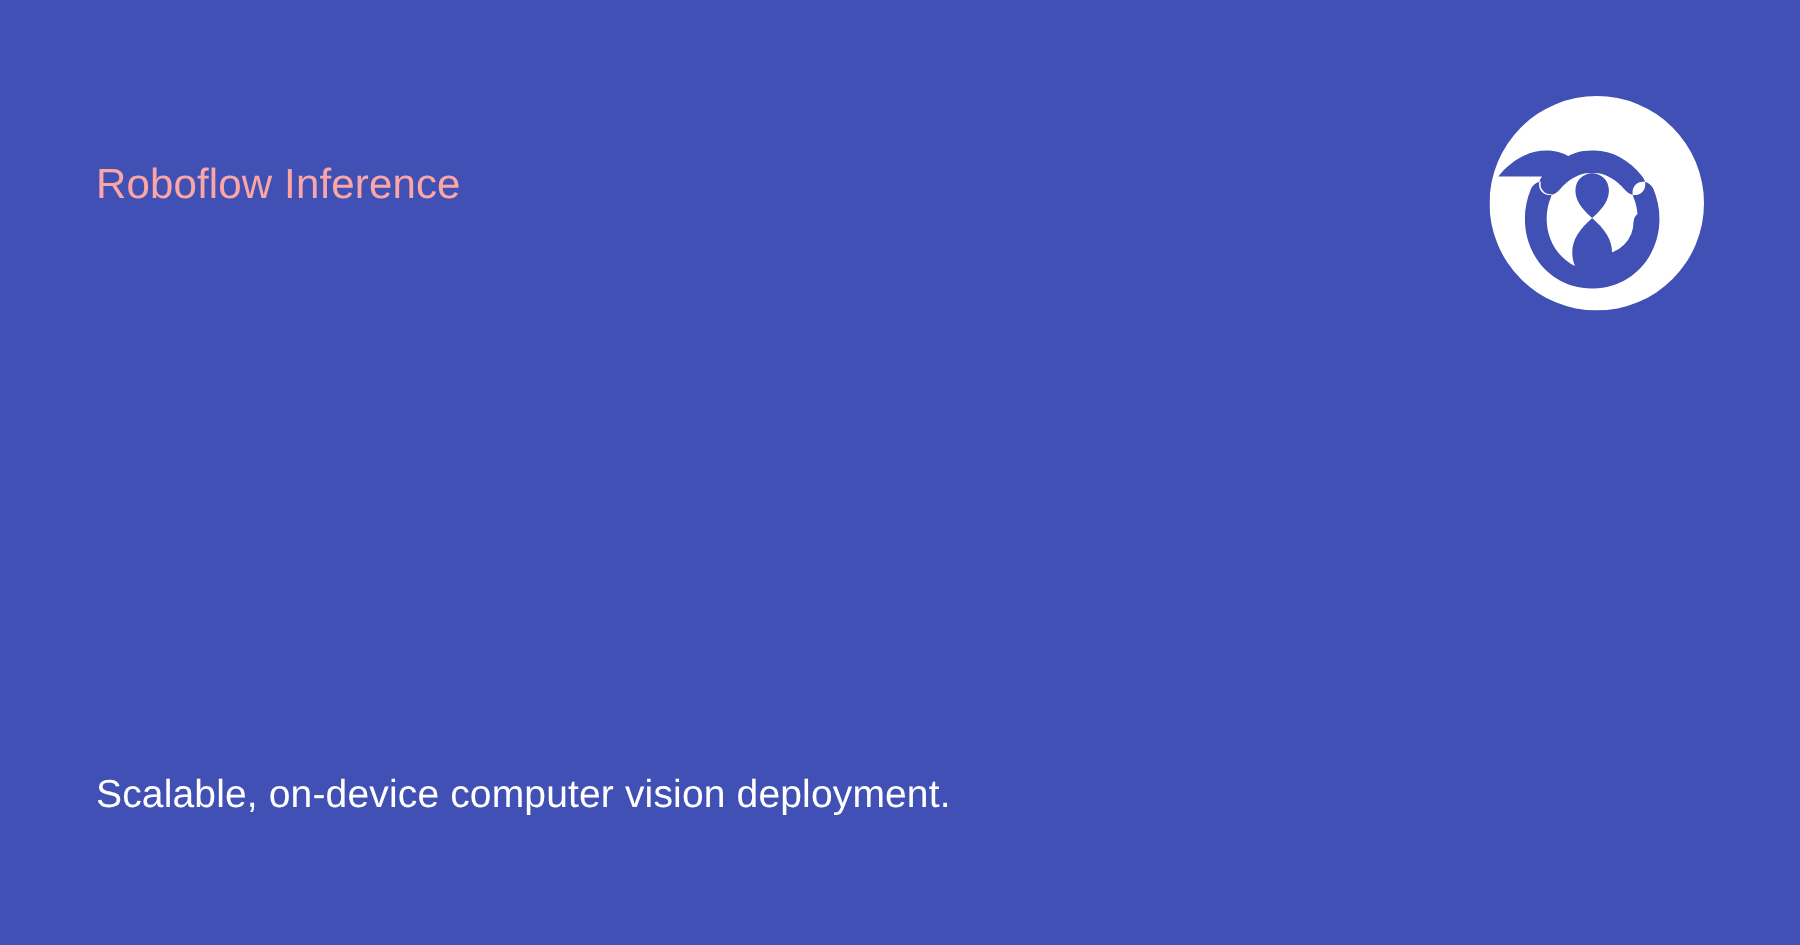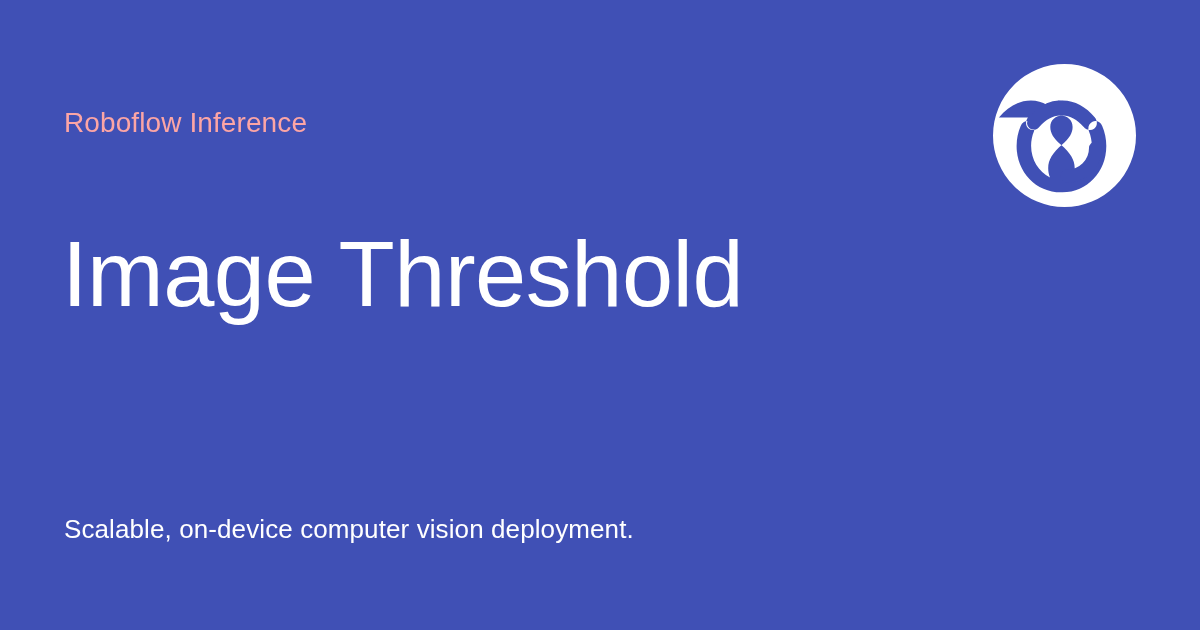--- a/index.html
+++ b/index.html
@@ -75,21 +75,20 @@
     height: 143px;
   }
 </style>
 </head>
 <body>
 
 <div class="card" style="background: rgb(64, 80, 181);">
 
   <div class="eyebrow">Roboflow Inference</div>
 
-  <h1 class="title">Image Threshold</h1>
 
   <div class="tagline">Scalable, on-device computer vision deployment.</div>
 
   <div class="logo">
     <svg viewBox="0 0 143 143" xmlns="http://www.w3.org/2000/svg" aria-hidden="true">
 
       <path fill="#FFFFFF" fill-rule="evenodd" d="
         M71.5 0
         A71.5 71.5 0 1 1 71.5 143
         A71.5 71.5 0 1 1 71.5 0

